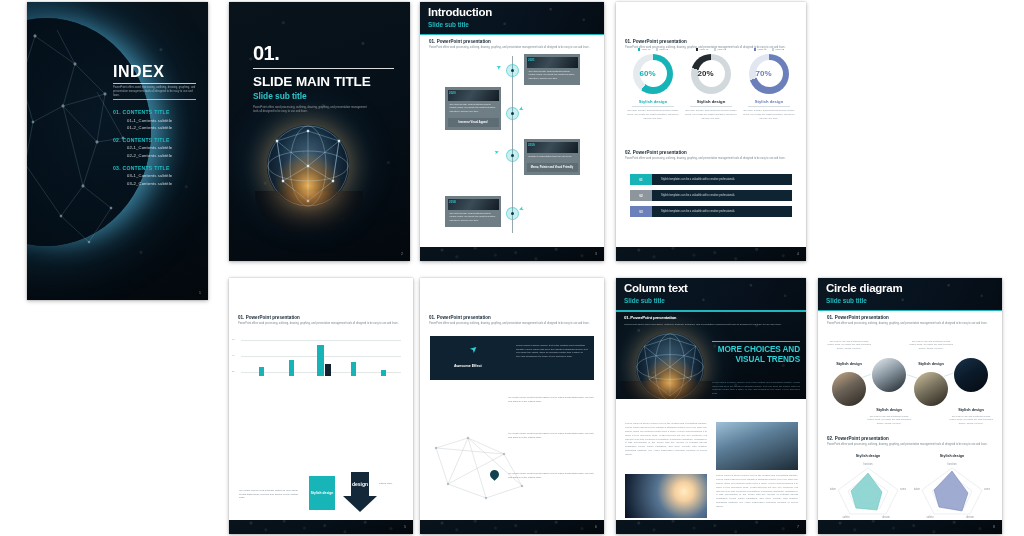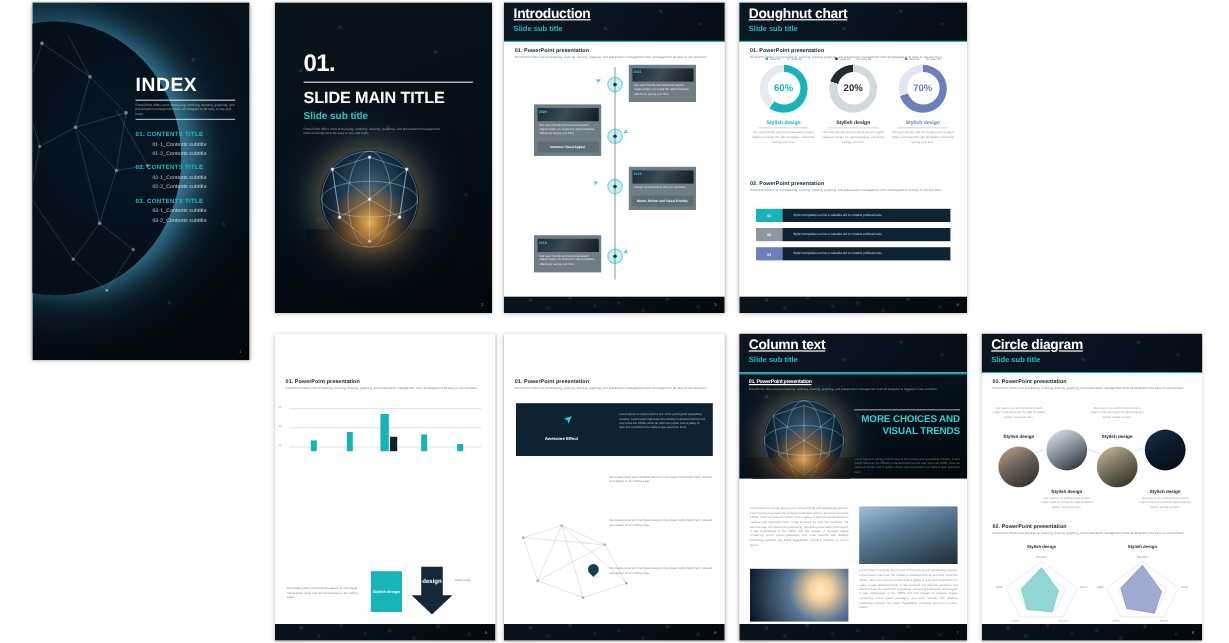--- a/index.html
+++ b/index.html
@@ -83,21 +83,21 @@
   }
 
   
   .hdr { position:absolute; left:0; right:0; top:0; height:33px; overflow:hidden; }
   .hdr .space-bg { background:
       radial-gradient(circle at 18% 30%, rgba(255,255,255,.12) 0 .8px, transparent 1.8px),
       radial-gradient(circle at 46% 66%, rgba(255,255,255,.10) 0 .8px, transparent 1.8px),
       radial-gradient(circle at 71% 22%, rgba(255,255,255,.11) 0 .8px, transparent 1.8px),
       radial-gradient(circle at 89% 54%, rgba(255,255,255,.09) 0 .8px, transparent 1.8px),
       linear-gradient(120deg,#0a1721 0%,#081320 52%,#050c14 100%); }
-  .hdr-t { position:absolute; left:8px; top:4px; color:#fff; font-size:11.5px; font-weight:700; letter-spacing:-.25px;text-decoration:underline; }
+  .hdr-t { position:absolute; left:8px; top:4px; color:#fff; font-size:11.5px; font-weight:700; letter-spacing:-.25px; }
   .hdr-s { position:absolute; left:8px; top:19px; color:#23b7bd; font-size:6.4px; font-weight:700; letter-spacing:-.05px; }
   .hdr-accent { position:absolute; left:0; right:0; bottom:0; height:1.2px; background:#1fb6bd; }
   .sec-h { color:#132430; font-size:4.5px; font-weight:700; letter-spacing:.05px; }
   .sec-p { color:#7d8b94; font-size:2.55px; line-height:1.5; margin-top:2px; }
   .ftr { position:absolute; left:0; right:0; bottom:0; height:14px; overflow:hidden; }
 
   
   .tl-line { position:absolute; left:50%; top:54px; bottom:28px; width:1px; background:#98a6ae; }
   .tl-node { position:absolute; left:50%; width:13px; height:13px; margin-left:-6.5px; border-radius:50%;
     background:rgba(45,195,200,.26); border:1px solid rgba(45,195,200,.55); }
@@ -109,21 +109,21 @@
   .tl-card .txt { color:rgba(255,255,255,.82); font-size:2.4px; line-height:1.45; padding:2.5px 2px 2px; }
   .tl-sub { margin-top:2.5px; background:#5e6c74; color:#fff; font-size:2.6px; font-weight:700;
     text-align:center; padding:3px 2px; line-height:1.35; }
   .rocket { position:absolute; font-size:6px; color:#2fd0d6; transform:rotate(-28deg); }
 
   
   .dn-col { position:absolute; top:46px; width:54px; }
   .dn-leg { display:flex; gap:5px; justify-content:center; font-size:2.3px; color:#6c7a83; margin-bottom:3px; }
   .dn-leg i { display:inline-block; width:2.4px; height:2.4px; margin-right:1.2px; vertical-align:middle; }
   .dn-ring { width:40px; height:40px; margin:0 auto; border-radius:50%; display:flex; align-items:center; justify-content:center; }
-  .dn-ring .hole { width:27px; height:27px; border-radius:50%; background:#fff; display:flex; align-items:center; justify-content:center; }
+  .dn-ring .hole { width:27px; height:27px; border-radius:50%; background:#fff; display:flex; align-items:center; justify-content:flex-start; }
   .dn-val { font-size:8px; font-weight:700; }
   .dn-ttl { text-align:center; font-size:4.2px; font-weight:700; margin-top:5px; padding-bottom:2px; }
   .dn-rule { height:.7px; background:#d6dde1; margin:0 6px; }
   .dn-txt { text-align:center; color:#8d99a1; font-size:2.5px; line-height:1.55; margin-top:2.5px; }
   .bar-row { position:absolute; left:14px; right:14px; height:11px; display:flex; }
   .bar-n { width:22px; color:#fff; font-size:3px; font-weight:700; display:flex; align-items:center; justify-content:center; }
   .bar-b { flex:1; background:#0f2432; color:rgba(255,255,255,.75); font-size:2.6px; display:flex; align-items:center; padding-left:9px; }
 
   
   .cc-axis { position:absolute; left:12px; right:12px; height:.6px; background:#e2e7ea; }
@@ -303,26 +303,20 @@
       <div class="txt">Our user-friendly and functional search engine helps you locate the right templates, effectively saving your time.</div>
     </div>
 
     <div class="ftr">
       <div class="space-bg"></div>
       <div class="pg-num">3</div>
     </div>
   </div>
 
   <div class="slide" id="slide-donut" style="left:616px;top:2px;width:190px;height:259px;">
-    <div class="hdr">
-      <div class="space-bg"></div>
-      <div class="hdr-t">Doughnut chart</div>
-      <div class="hdr-s">Slide sub title</div>
-      <div class="hdr-accent"></div>
-    </div>
 
     <div style="position:absolute;left:9px;top:37px;right:9px;">
       <div class="sec-h">01. PowerPoint presentation</div>
       <div class="sec-p">PowerPoint offers word processing, outlining, drawing, graphing, and presentation management tools all designed to be easy to use and learn.</div>
     </div>
 
     <div class="dn-col" style="left:10px;">
       <div class="dn-leg">
         <span><i style="background:#16b3b7"></i><span>Value 01</span></span>
         <span><i style="background:#c9d2d7"></i><span>Value 02</span></span>

